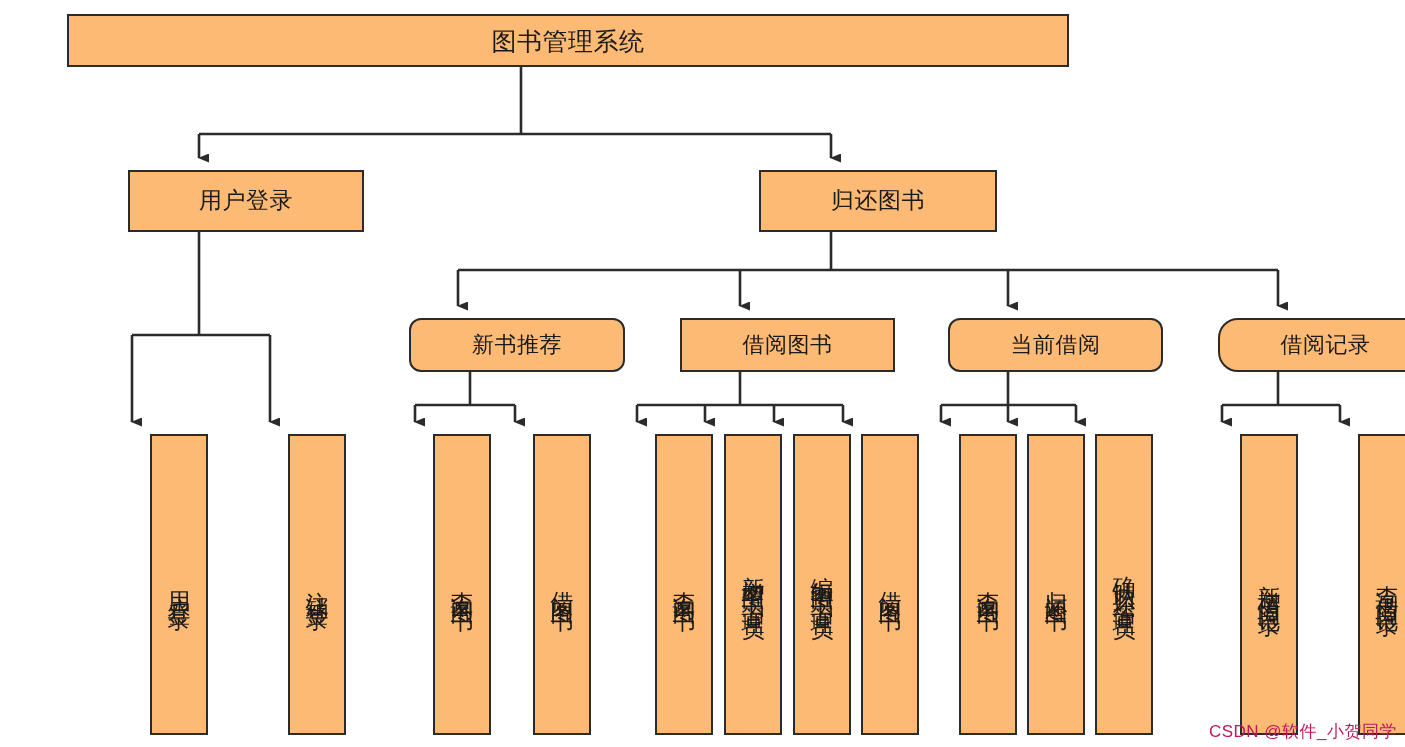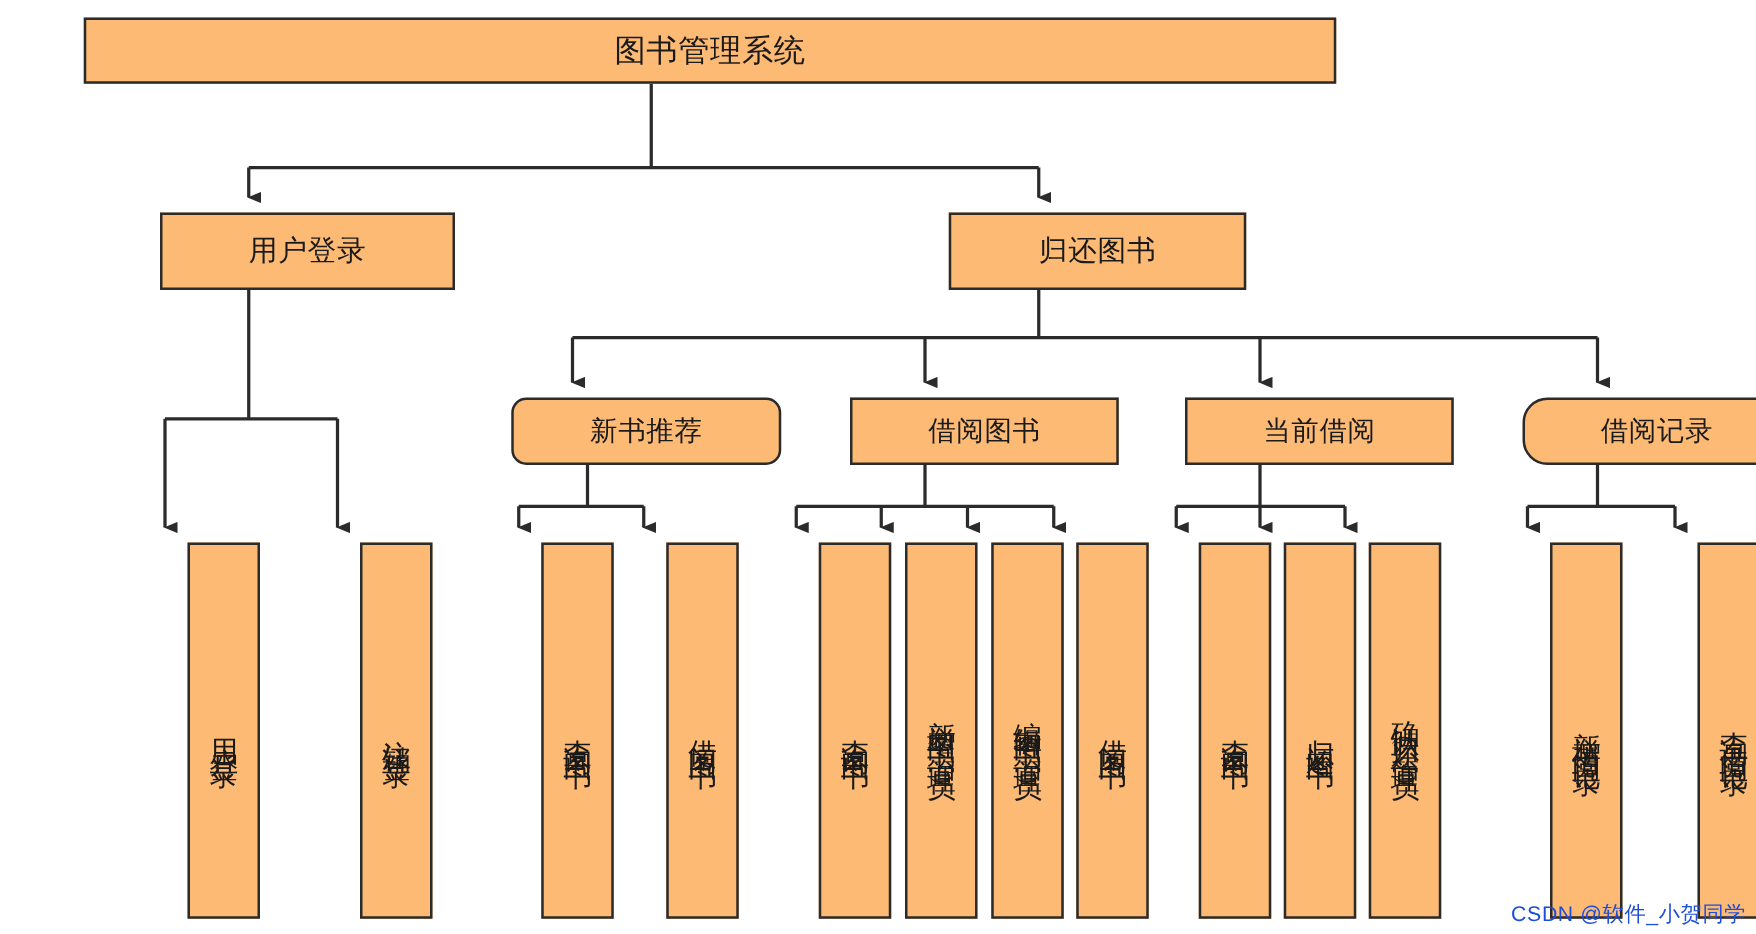--- a/index.html
+++ b/index.html
@@ -50,21 +50,21 @@
     text-orientation:upright;
     font-size:23px;
     letter-spacing:6px;
     line-height:1;
   }
   #watermark{
     position:absolute;
     right:8px;
     bottom:4px;
     font-size:17px;
-    color:#1d4ed8;
+    color:#be185d;
     z-index:5;
     white-space:nowrap;
     letter-spacing:0.5px;
   }
 </style>
 </head>
 <body>
 
 <div id="canvas">
 
@@ -128,21 +128,21 @@
   <div class="node lvl2" style="left:712px; top:170px; width:238px; height:62px;">
     <span class="label">归还图书</span>
   </div>
 
   <div class="node lvl3" style="left:362px; top:318px; width:216px; height:54px;border-radius:12px;">
     <span class="label">新书推荐</span>
   </div>
   <div class="node lvl3" style="left:633px; top:318px; width:215px; height:54px;">
     <span class="label">借阅图书</span>
   </div>
-  <div class="node lvl3" style="left:901px; top:318px; width:215px; height:54px;">
+  <div class="node lvl3" style="left:901px; top:318px; width:215px; height:54px;border-radius:12px;">
     <span class="label">当前借阅</span>
   </div>
   <div class="node lvl3" style="left:1171px; top:318px; width:215px; height:54px;border-radius:20px;">
     <span class="label">借阅记录</span>
   </div>
 
   <div class="node leaf" style="left:103px; top:434px; width:58px; height:301px;">
     <span class="label">用户登录</span>
   </div>
   <div class="node leaf" style="left:241px; top:434px; width:58px; height:301px;">

